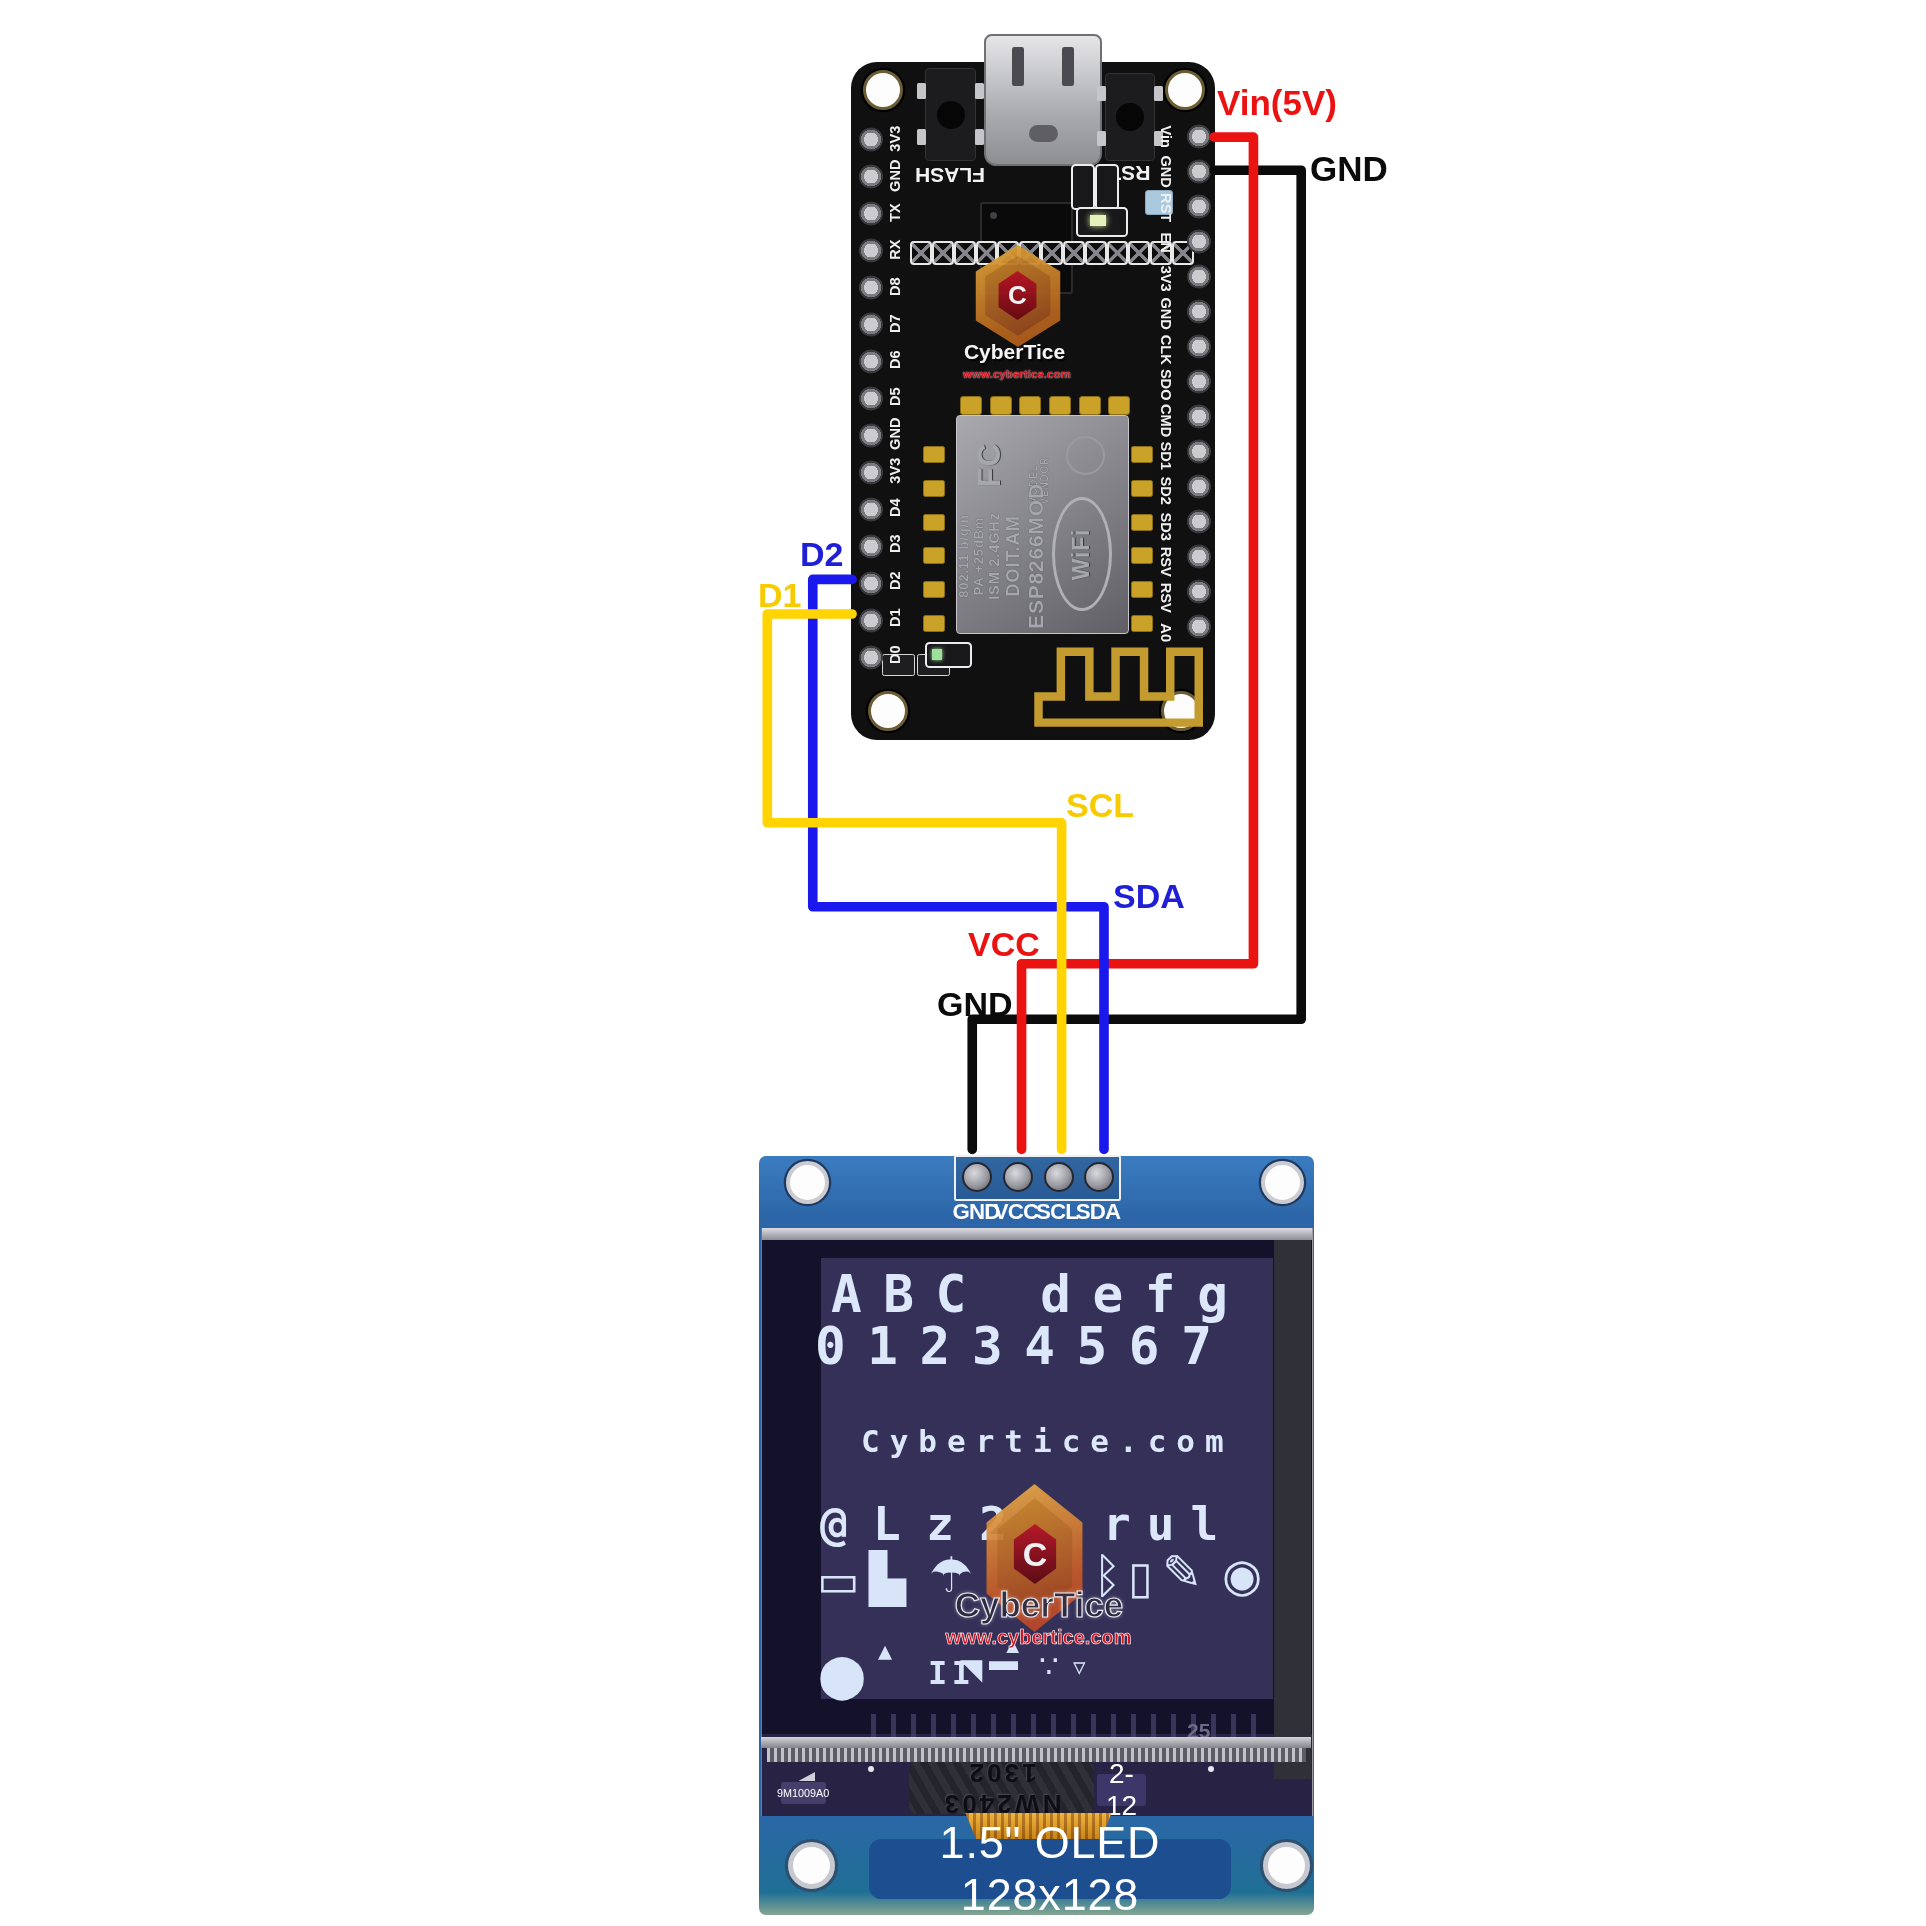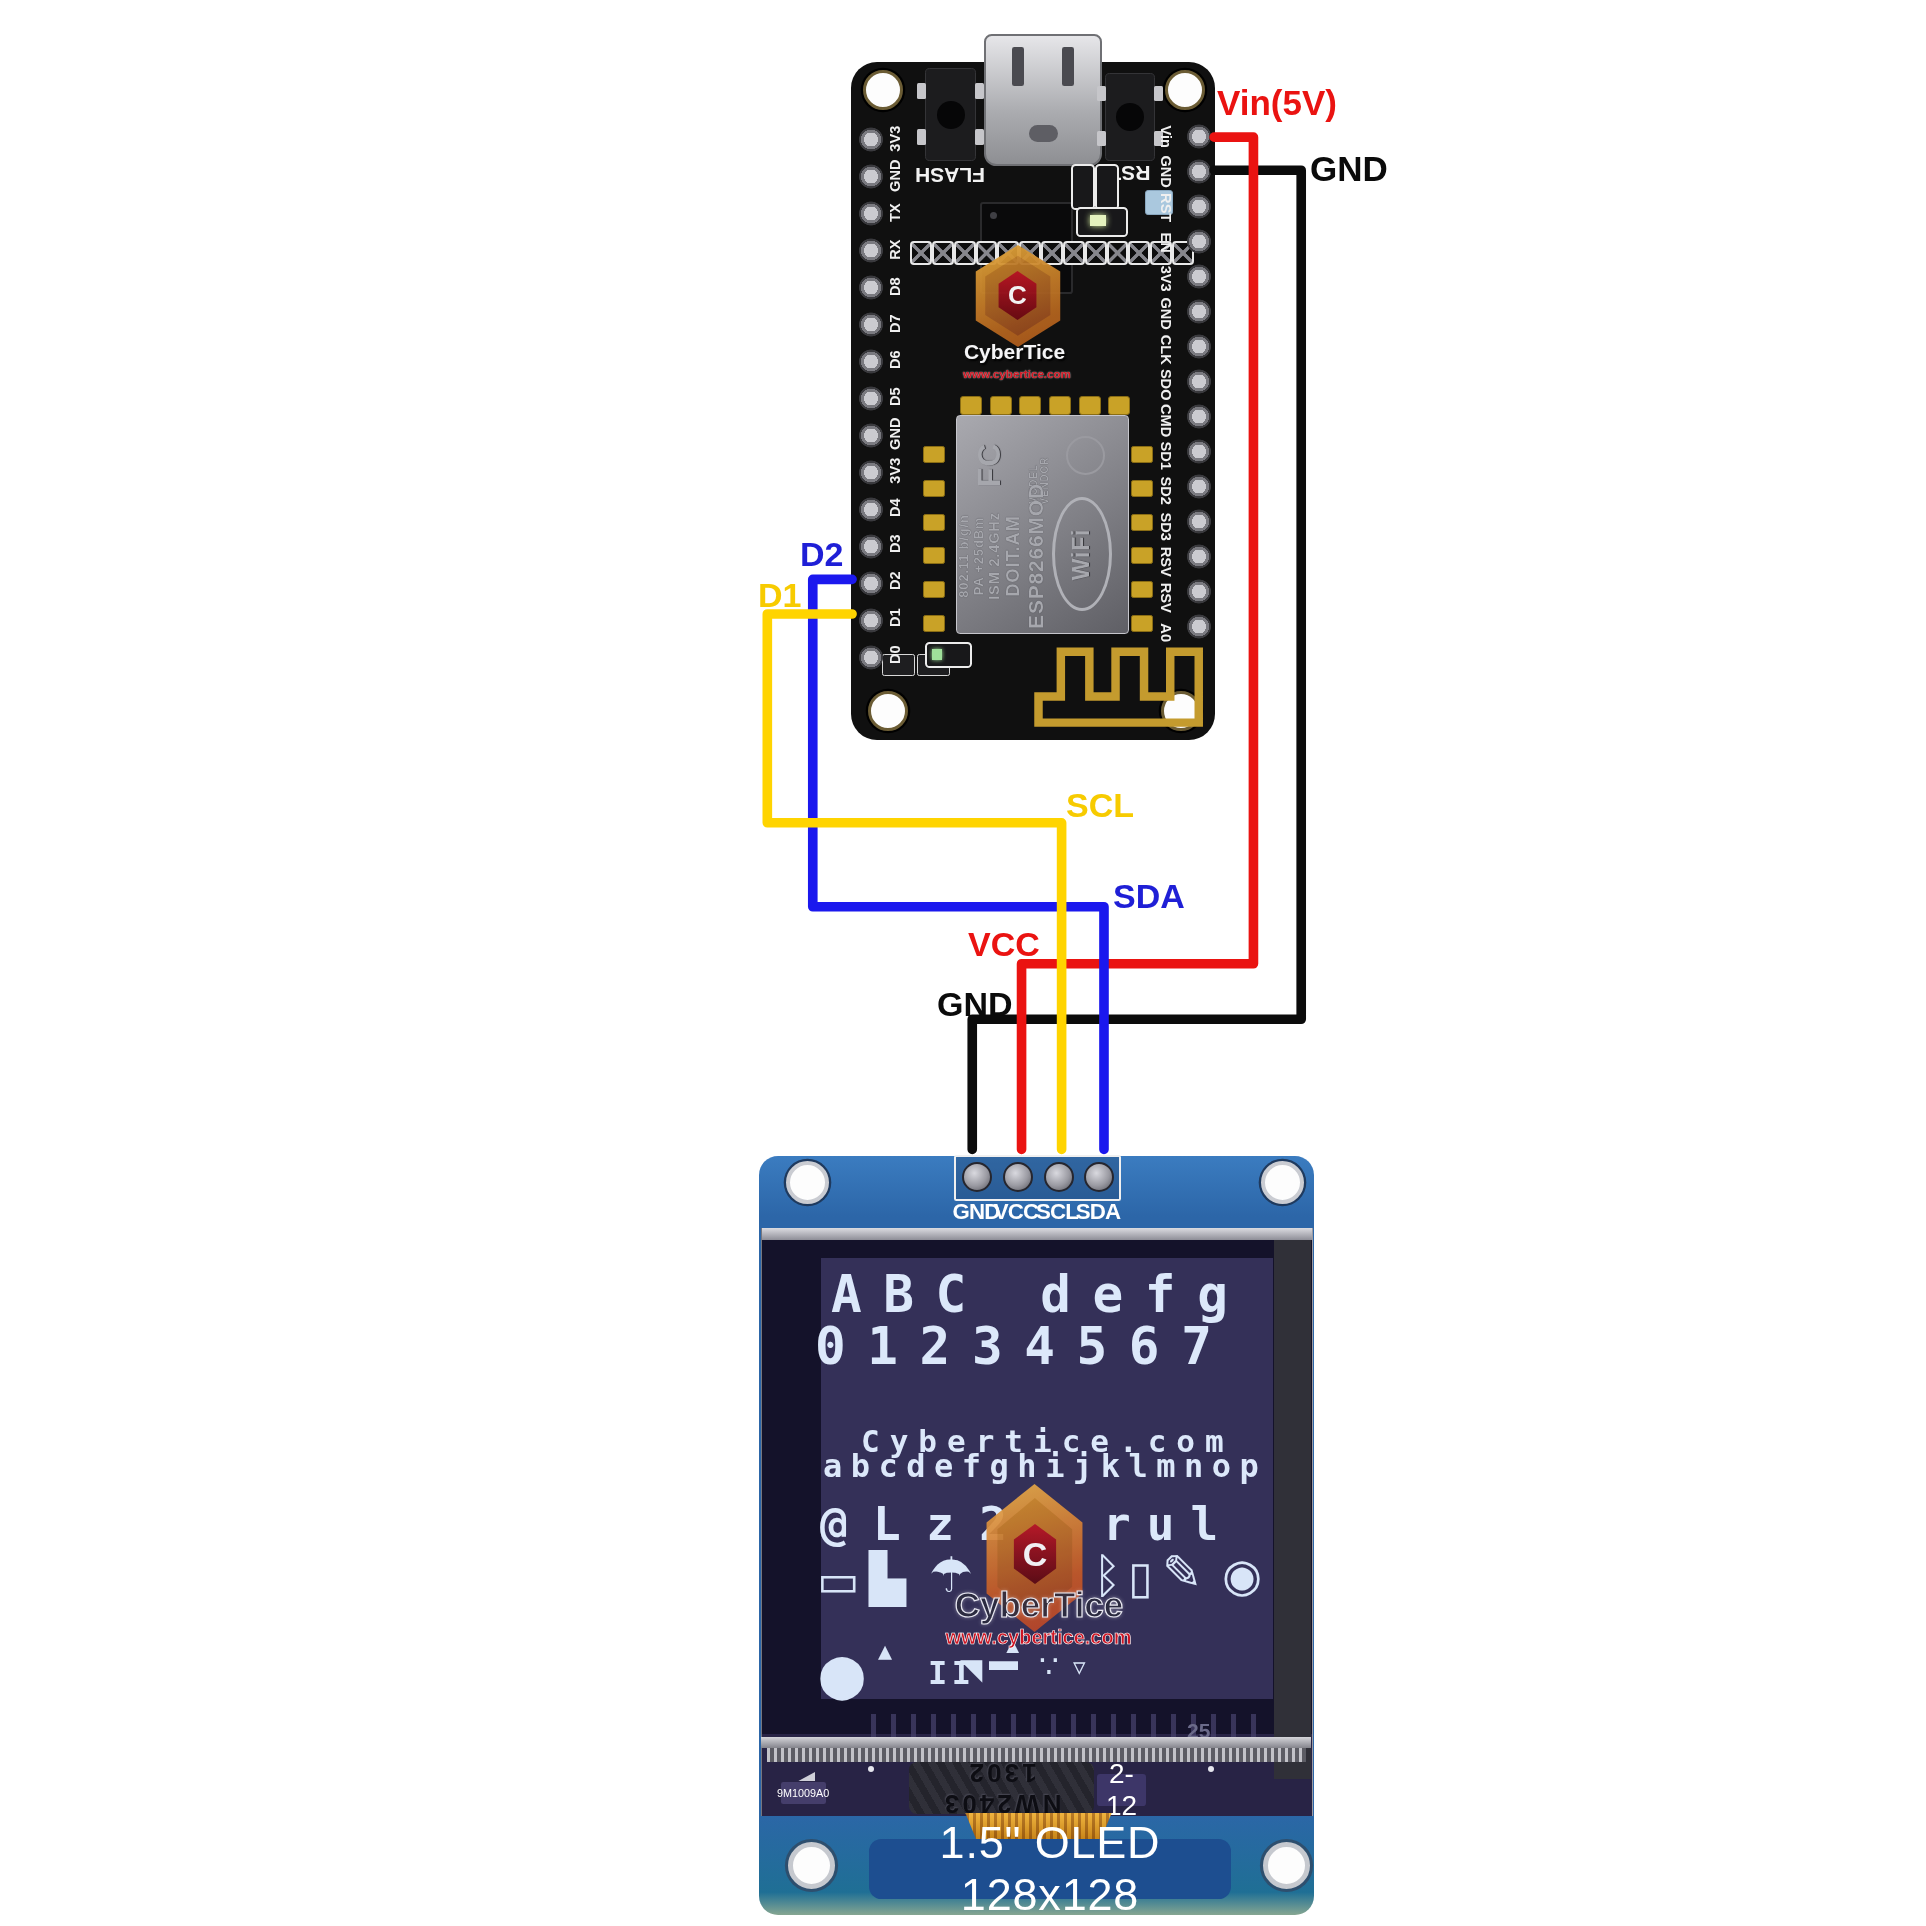--- a/index.html
+++ b/index.html
@@ -29,21 +29,21 @@
      linear-gradient(45deg,transparent 42%,#86868c 45%,#86868c 55%,transparent 58%),
      linear-gradient(-45deg,transparent 42%,#86868c 45%,#86868c 55%,transparent 58%),#0d0d0d;}
   .gpadrow{position:absolute;display:flex;gap:7.7px;}
   .gpad{width:20px;height:17px;background:#c9a227;border-radius:3.1px;border:1.5px solid #8a6d14;}
   .sidepad{position:absolute;width:20px;height:15.4px;background:#c9a227;border-radius:2.3px;border:1.5px solid #8a6d14;}
   .shield{position:absolute;background:linear-gradient(145deg,#a9a9af,#5f5f65);border:1.5px solid #c6c6cc;border-radius:3.9px;overflow:visible;}
   .esp-line{color:#a6a7ad;text-shadow:0 0.8px 0.8px #35353a;font-weight:bold;letter-spacing:0.8px;}
   .wm-hex{position:absolute;clip-path:polygon(50% 0%,94% 26%,94% 74%,50% 100%,6% 74%,6% 26%);}
   .comp{position:absolute;border:2.3px solid #ececec;border-radius:4.6px;background:#18181a;}
   
-  .oled{position:absolute;left:759px;top:1156px;width:555px;height:759px;border-radius:19px;
+  .oled{position:absolute;left:759px;top:1156px;width:555px;height:759px;border-radius:7px;
         background:linear-gradient(180deg,#3b7cc0 0%,#2c66a8 8%,#2c66a8 86%,#1f6f95 97%,#86a691 100%);}
   .glass{position:absolute;left:2.3px;top:72px;width:550px;height:588px;
          background:linear-gradient(180deg,#14122a 0%,#14122a 86%,#282345 86%,#282345 100%);
          border-left:1.5px solid #77777f;border-right:1.5px solid #9b9ba3;}
   .navy{position:absolute;background:#343058;}
   .pix{position:absolute;font-family:"DejaVu Sans Mono","Liberation Mono",monospace;font-weight:bold;color:#dce8fa;white-space:pre;}
   .icon{position:absolute;color:#d8e5f8;line-height:1;}
   .oledhole{position:absolute;border-radius:50%;background:#fdfdfd;}
   .oledpin{position:absolute;width:26px;height:26px;border-radius:50%;border:2.3px solid #26262e;
            background:radial-gradient(circle at 40% 35%,#d9d9df,#9a9aa2 55%,#55555d);}
@@ -210,21 +210,20 @@
     <div class="glass">
       <div class="abs" style="left:0;top:0;width:550px;height:12.3px;background:linear-gradient(180deg,#dcdce1,#8e8e97);"></div>
       <div class="abs" style="left:512px;top:12.3px;width:37px;height:539px;background:#303038;"></div>
     </div>
 
     <div class="navy" style="left:62px;top:102px;width:452px;height:441px;"></div>
 
     <div class="pix" style="left:72px;top:109px;font-size:51px;letter-spacing:21.6px;">ABC defg</div>
     <div class="pix" style="left:56px;top:161px;font-size:51px;letter-spacing:21.6px;">01234567</div>
     <div class="pix" style="left:102px;top:267px;font-size:31px;letter-spacing:10px;">Cybertice.com</div>
-    <div class="pix" style="left:64px;top:291px;font-size:32px;letter-spacing:8.5px;">abcdefghijklmnop</div>
     <div class="pix" style="left:61px;top:341px;font-size:46px;letter-spacing:25.4px;">@Lz2</div>
     <div class="pix" style="left:344px;top:341px;font-size:46px;letter-spacing:16px;">rul</div>
 
     <div class="icon" style="left:58px;top:402px;font-size:45px;">▭</div>
     <div class="icon" style="left:110px;top:399px;font-size:48px;">▙</div>
     <div class="icon" style="left:170px;top:395px;font-size:49px;">☂</div>
     <div class="icon" style="left:334px;top:396px;font-size:48px;">ᛒ</div>
     <div class="icon" style="left:369px;top:399px;font-size:45px;">▯</div>
     <div class="icon" style="left:403px;top:393px;font-size:48px;">✎</div>
     <div class="icon" style="left:463px;top:396px;font-size:46px;">◉</div>

